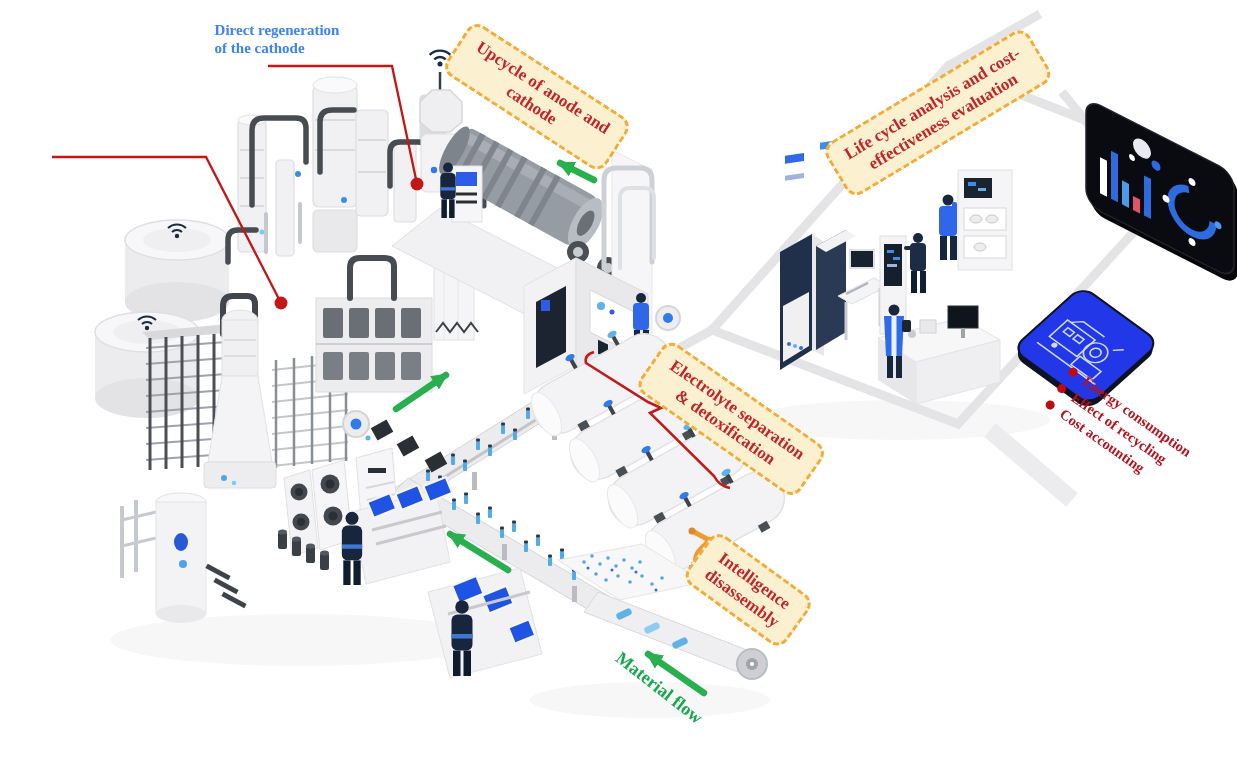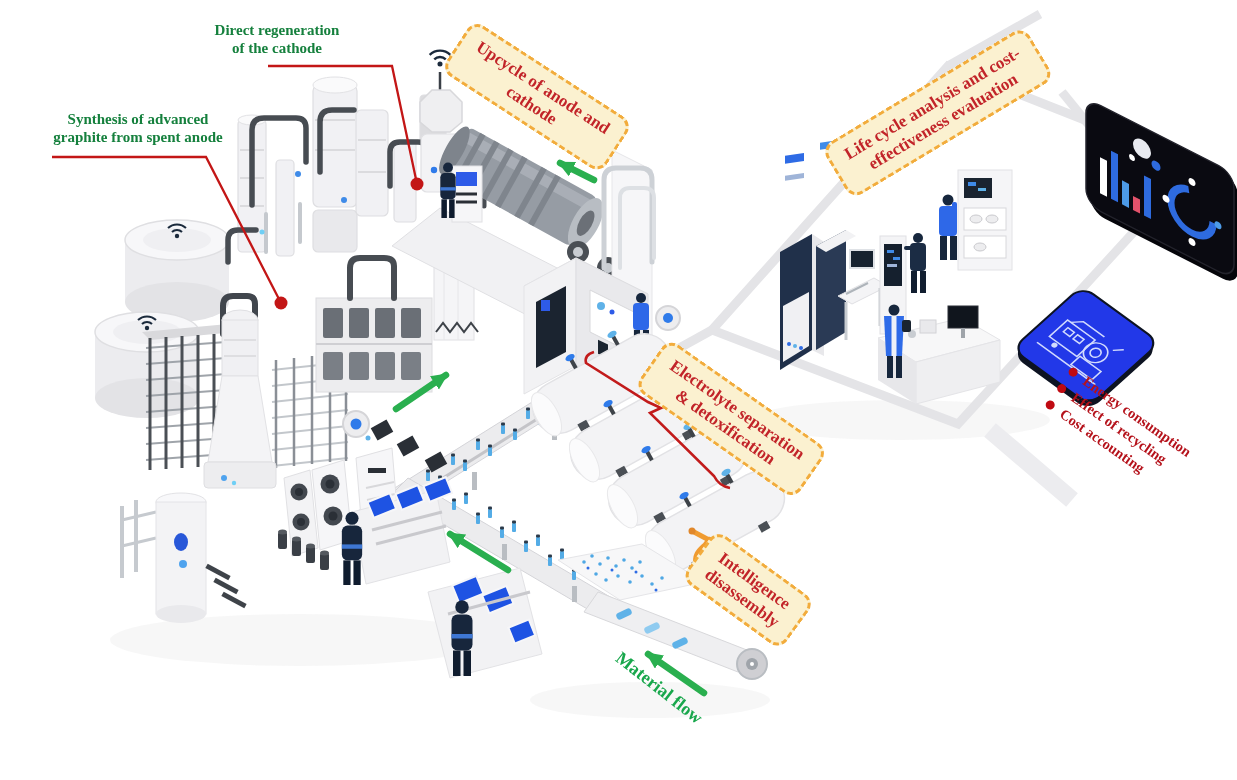--- a/index.html
+++ b/index.html
@@ -1,19 +1,19 @@
 <!DOCTYPE html>
 <html><head>
 <meta charset="utf-8">
 <style>
   html,body{margin:0;padding:0;background:#ffffff;}
   .stage{position:relative;width:1237px;height:780px;background:#ffffff;overflow:hidden;
          font-family:"Liberation Serif",serif;}
-  .ann{position:absolute;transform:translate(-50%,0);color:#15803d;font-weight:bold;
-       font-size:15px;line-height:1.18;text-align:center;white-space:pre-line;}
+  .ann{position:absolute;transform:translate(-50%,0);color:#3b82f6;font-weight:bold;
+       font-size:15px;line-height:1.18;white-space:pre-line;}
   .ybox{position:absolute;background:#FBF1D0;border:3px dashed #F2AC3C;border-radius:13px;
         color:#C22429;font-weight:bold;font-size:17px;line-height:1.22;text-align:center;
         white-space:pre-line;padding:7px 15px;box-shadow:0 0 0 1px rgba(242,172,60,.0);}
   .flow-label{position:absolute;color:#18A74C;font-weight:bold;font-size:18px;white-space:nowrap;}
   .bullets{position:absolute;color:#B5121B;font-weight:bold;font-size:14.5px;}
   .brow{display:flex;align-items:center;gap:9px;margin:3px 0;white-space:nowrap;}
   .bdot{width:9px;height:9px;border-radius:50%;background:#C00A12;flex:none;}
   svg{position:absolute;left:0;top:0;}
 </style>
 </head>
@@ -600,22 +600,20 @@
   <path d="M594,180 L560,163" marker-end="url(#ah)"></path>
   <path d="M396,409 L446,375" marker-end="url(#ah)"></path>
   <path d="M508,570 L450,534" marker-end="url(#ah)"></path>
   <path d="M704,693 L648,654" marker-end="url(#ah)"></path>
 </g>
 </svg>
 
 <div class="ann" style="left:277px;top:22px;">Direct regeneration
 of the cathode</div>
 
-<div class="ann" style="left:138px;top:111px;">Synthesis of advanced
-graphite from spent anode</div>
 
 <div class="ybox" style="left:537px;top:97px;transform:translate(-50%,-50%) rotate(33deg);">Upcycle of anode and
 cathode</div>
 
 <div class="ybox" style="left:938px;top:113px;transform:translate(-50%,-50%) rotate(-31deg);">Life cycle analysis and cost-
 effectiveness evaluation</div>
 
 <div class="ybox" style="left:731px;top:419px;transform:translate(-50%,-50%) rotate(35deg);">Electrolyte separation
 &amp; detoxification</div>
 

